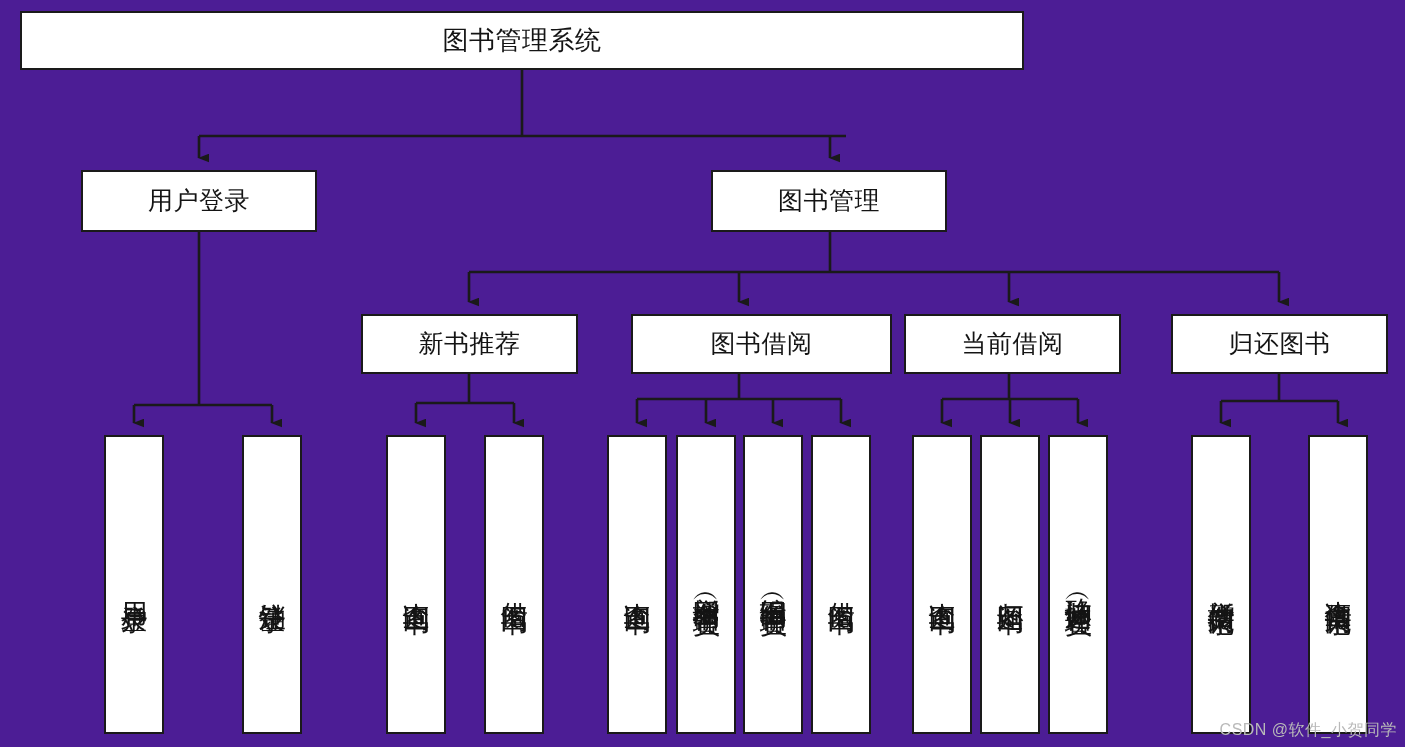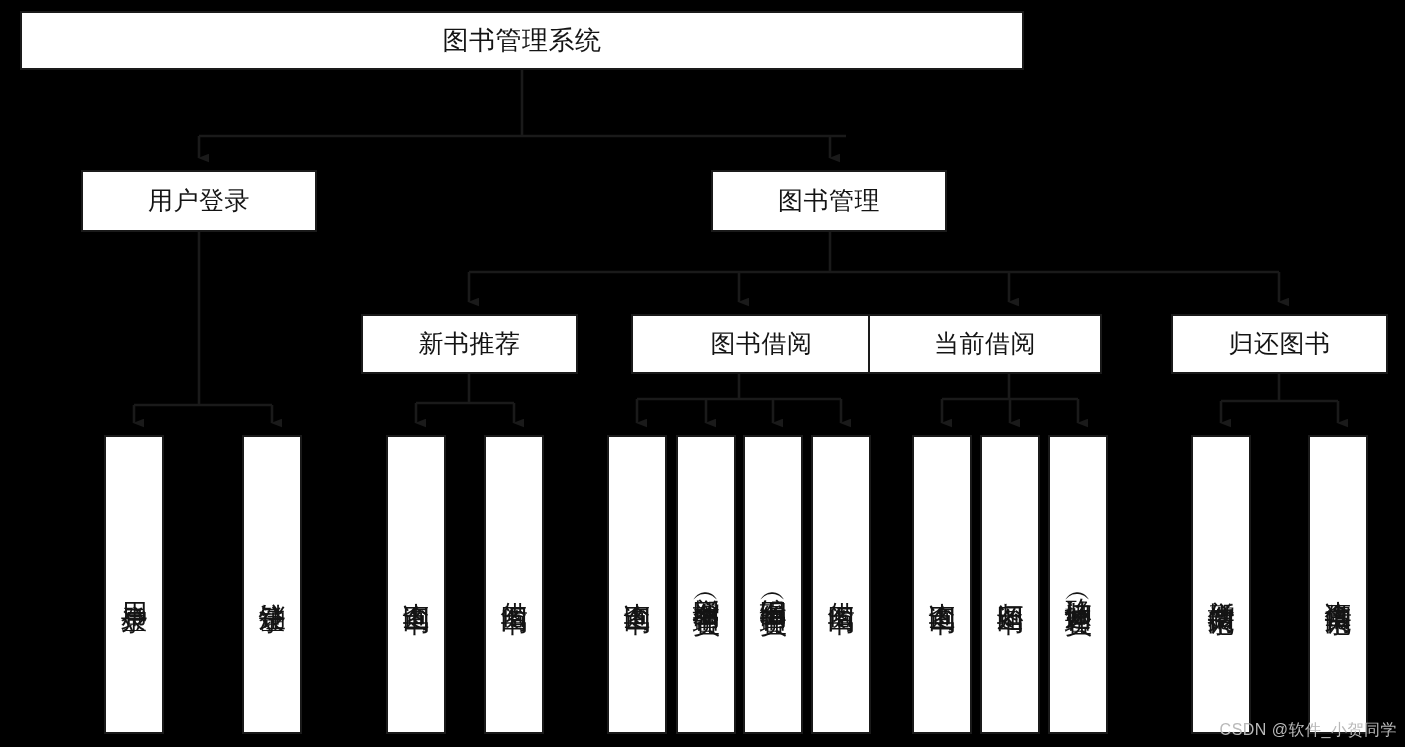--- a/index.html
+++ b/index.html
@@ -7,21 +7,21 @@
     padding: 0;
     background: #ffffff;
   }
   body {
     font-family: "Liberation Sans", "DejaVu Sans", sans-serif;
   }
   #canvas {
     position: relative;
     width: 1405px;
     height: 747px;
-    background: #000000;
+    background: #4c1d95;
     overflow: hidden;
   }
   .svg-layer {
     position: absolute;
     left: 0;
     top: 0;
     width: 1405px;
     height: 747px;
   }
   .node {
@@ -139,21 +139,21 @@
   <div class="node h" style="left:711px; top:170px; width:236px; height:62px;">
     <span class="label">图书管理</span>
   </div>
 
   <div class="node h" style="left:361px; top:314px; width:217px; height:60px;">
     <span class="label">新书推荐</span>
   </div>
   <div class="node h" style="left:631px; top:314px; width:261px; height:60px;">
     <span class="label">图书借阅</span>
   </div>
-  <div class="node h" style="left:868px; top:314px; width:234px; height:60px;">
+  <div class="node h" style="left:904px; top:314px; width:217px; height:60px;">
     <span class="label">当前借阅</span>
   </div>
   <div class="node h" style="left:1171px; top:314px; width:217px; height:60px;">
     <span class="label">归还图书</span>
   </div>
 
   <div class="node v" style="left:104px; top:435px; width:60px; height:299px;">
     <span class="label">用户登录</span>
   </div>
   <div class="node v" style="left:242px; top:435px; width:60px; height:299px;">

